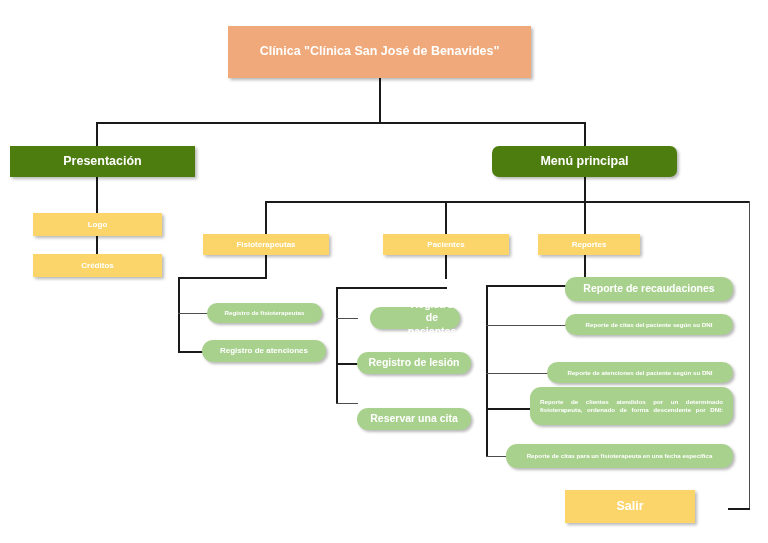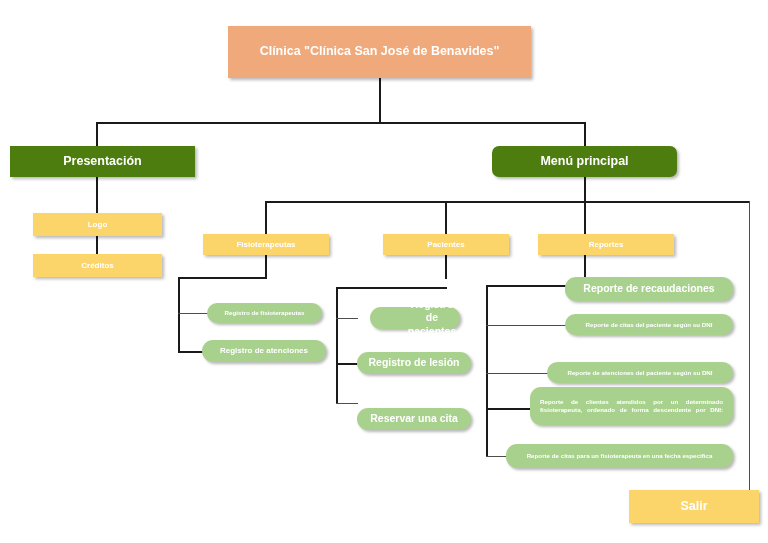--- a/index.html
+++ b/index.html
@@ -125,21 +125,21 @@
   <div class="node n-yellow fs-small" style="left:33px; top:213px; width:129px; height:23px;">Logo</div>
 
   <div class="node n-yellow fs-small" style="left:33px; top:254px; width:129px; height:23px;">Créditos</div>
 
   <div class="node n-blue fs-big" style="left:492px; top:146px; width:185px; height:31px;border-radius:7px;">Menú principal</div>
 
   <div class="node n-yellow fs-small" style="left:203px; top:234px; width:126px; height:21px;">Fisioterapeutas</div>
 
   <div class="node n-yellow fs-small" style="left:383px; top:234px; width:126px; height:21px;">Pacientes</div>
 
-  <div class="node n-yellow fs-small" style="left:538px; top:234px; width:136px; height:21px;">Reportes</div>
+  <div class="node n-yellow fs-small" style="left:538px; top:234px; width:102px; height:21px;">Reportes</div>
 
   <div class="node n-green fs-tiny" style="left:207px; top:303px; width:115px; height:20px;">Registro de fisioterapeutas</div>
 
   <div class="node n-green fs-small" style="left:202px; top:340px; width:124px; height:22px;">Registro de atenciones</div>
 
   <div class="node n-green fs-mid" style="left:370px; top:307px; width:90px; height:22px;padding-left:40px;">Registro de pacientes</div>
 
   <div class="node n-green fs-mid" style="left:357px; top:352px; width:114px; height:22px;">Registro de lesión</div>
 
   <div class="node n-green fs-mid" style="left:357px; top:392px; width:114px; height:22px;margin-top:16px;">Reservar una cita</div>
@@ -149,15 +149,15 @@
   <div class="node n-green fs-tiny" style="left:565px; top:314px; width:168px; height:21px;">Reporte de citas del paciente según su DNI</div>
 
   <div class="node n-green fs-tiny" style="left:547px; top:362px; width:186px; height:21px;">Reporte de atenciones del paciente según su DNI</div>
 
   <div class="node n-green fs-tiny" style="left:530px; top:387px; width:203px; height:38px;">
     <span class="just">Reporte de clientes atendidos por un determinado fisioterapeuta, ordenado de forma descendente por DNI:</span>
   </div>
 
   <div class="node n-green fs-tiny" style="left:506px; top:444px; width:227px; height:24px;">Reporte de citas para un fisioterapeuta en una fecha específica</div>
 
-  <div class="node n-yellow fs-big" style="left:629px; top:490px; width:130px; height:33px;">Salir</div>
+  <div class="node n-yellow fs-big" style="left:565px; top:490px; width:130px; height:33px;">Salir</div>
 
 </div>
 
 </body></html>

